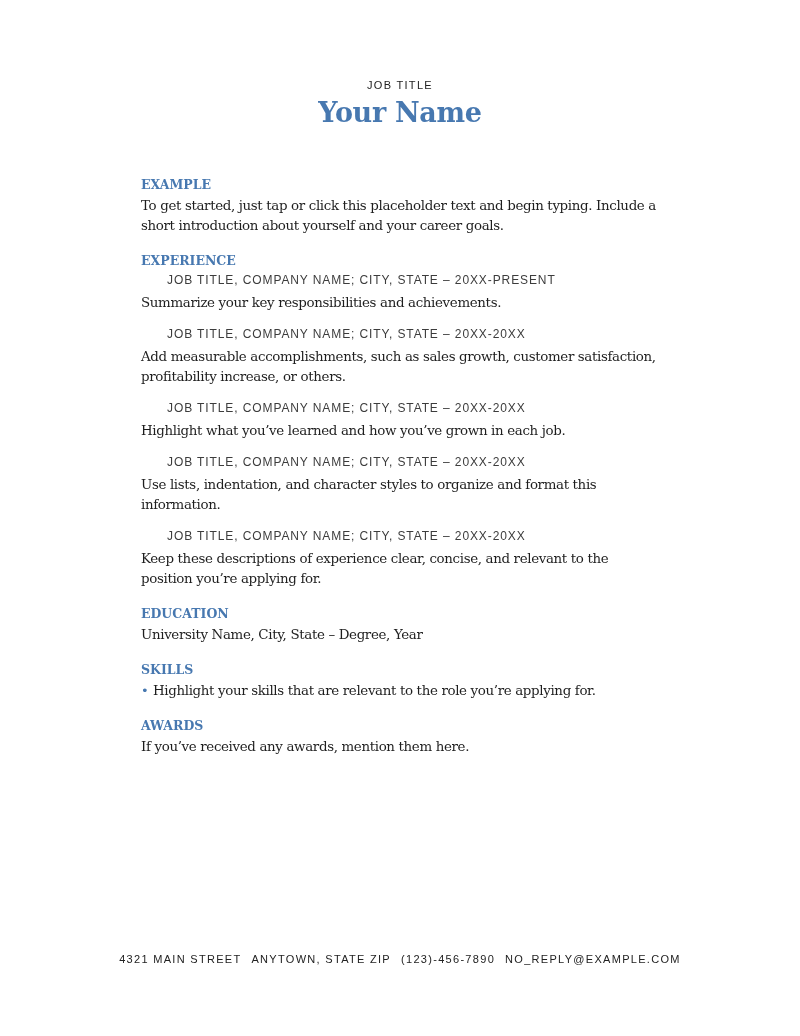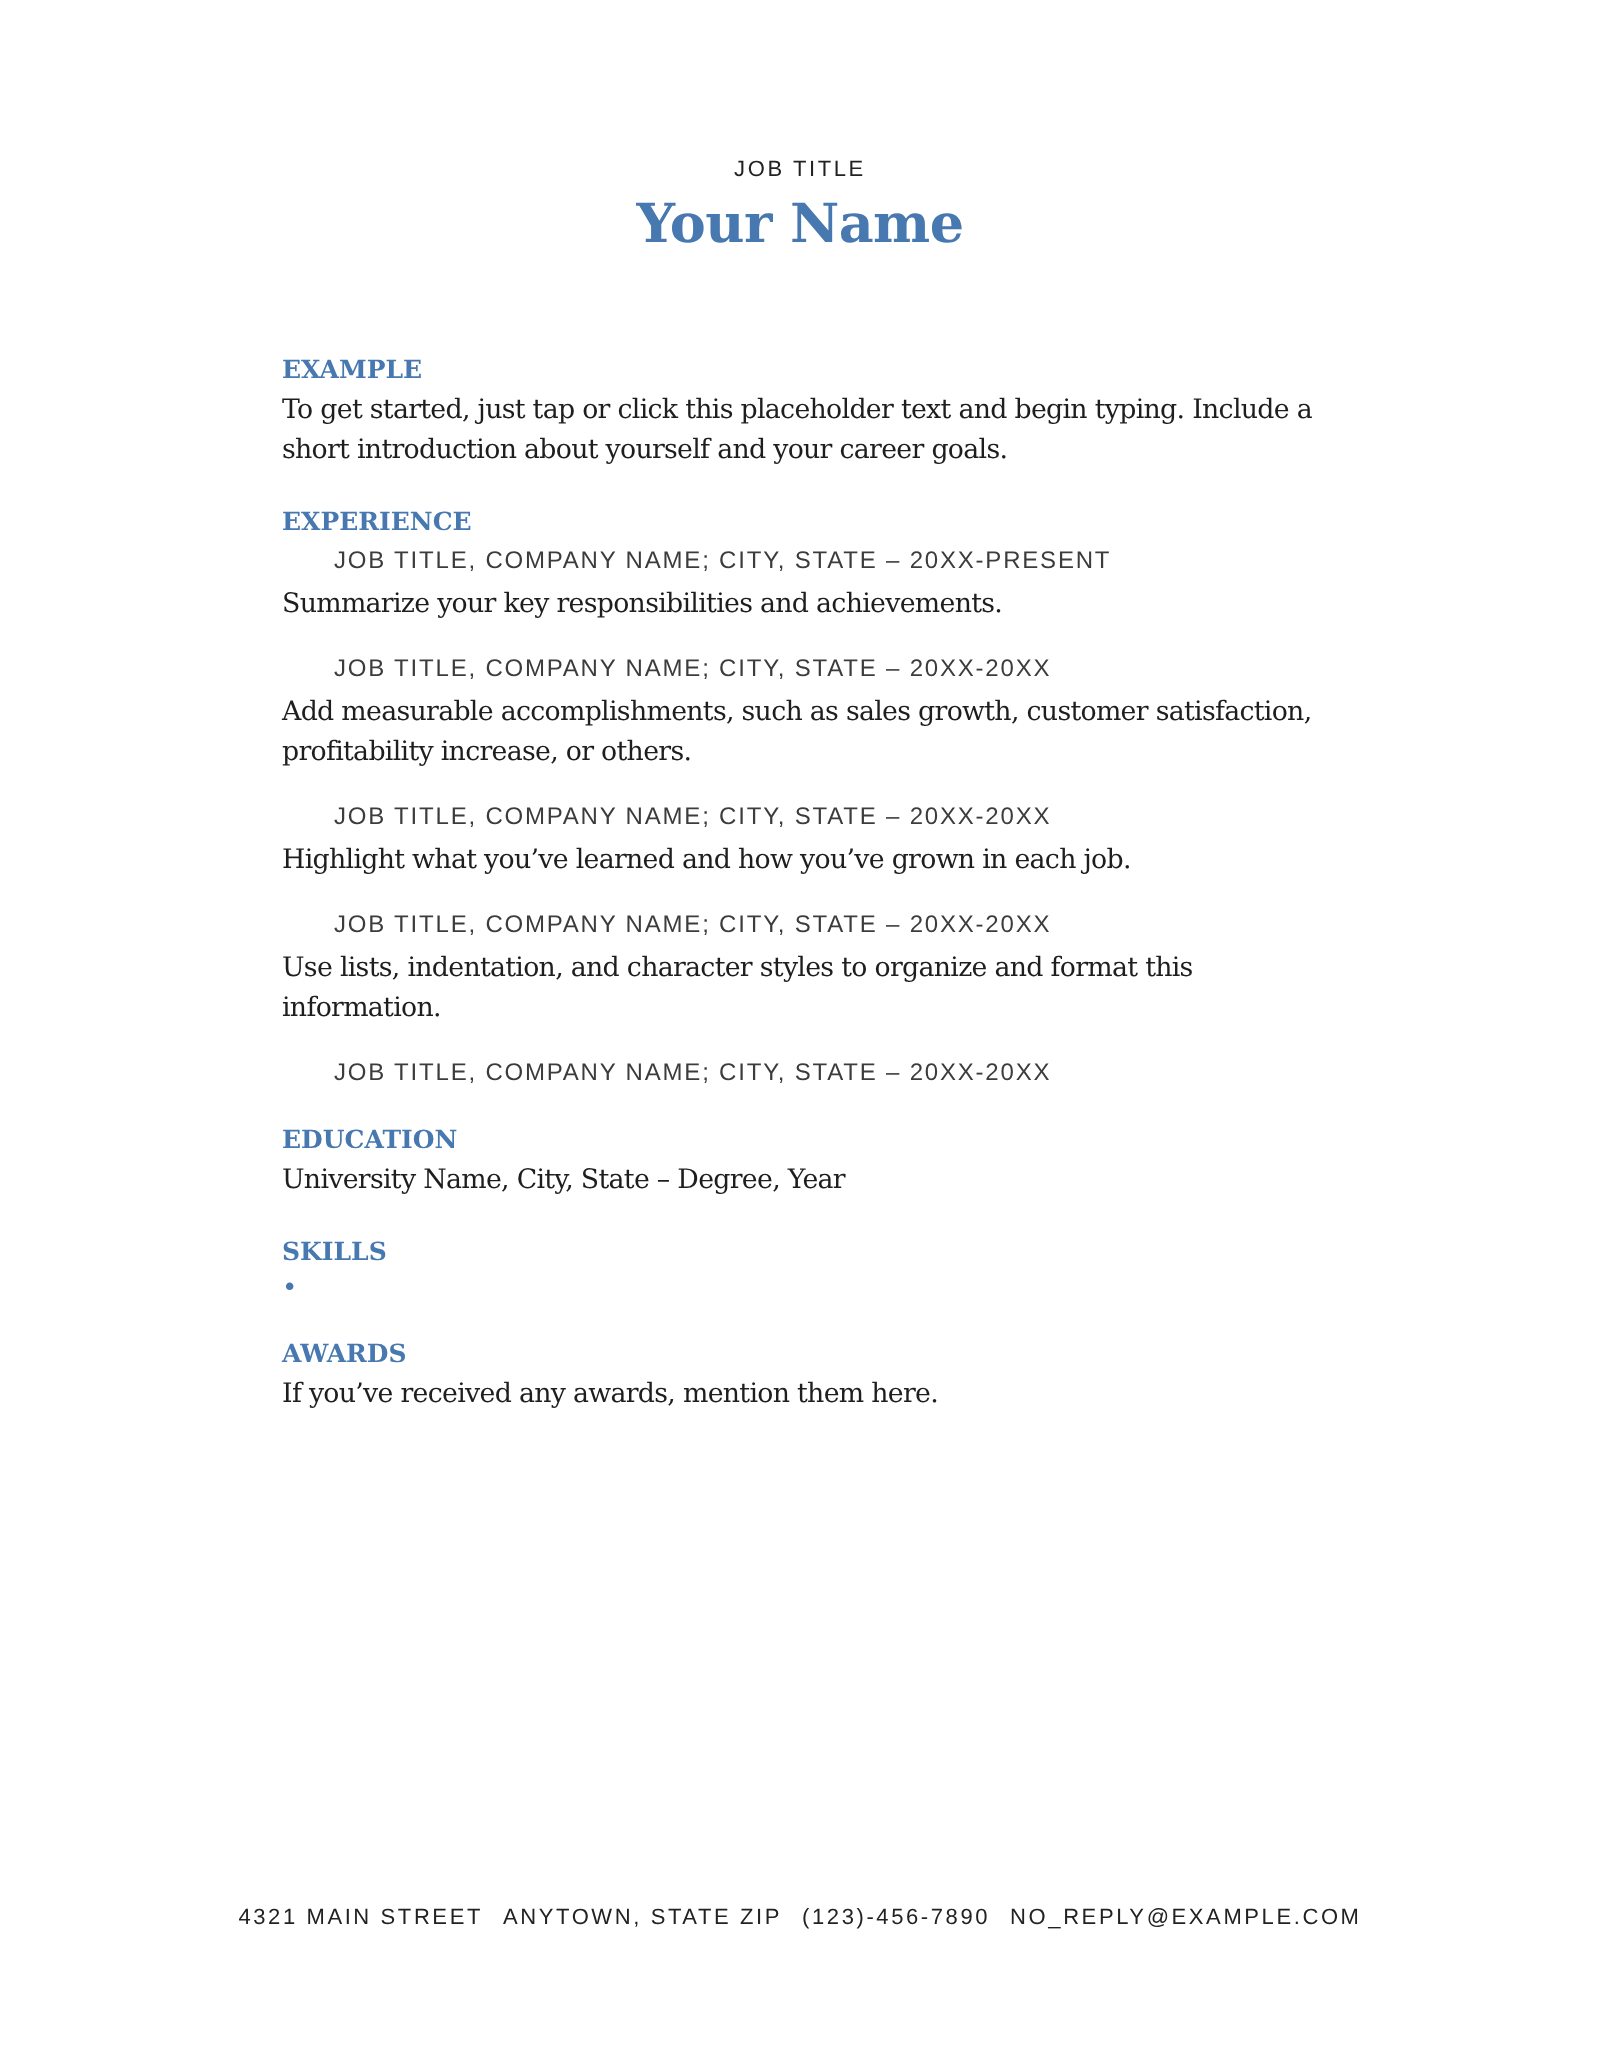--- a/index.html
+++ b/index.html
@@ -67,32 +67,34 @@
       <div class="job">
         <p class="job-line">JOB TITLE, COMPANY NAME; CITY, STATE – 20XX-20XX</p>
         <p class="body-text">Highlight what you’ve learned and how you’ve grown in each job.</p>
       </div>
       <div class="job">
         <p class="job-line">JOB TITLE, COMPANY NAME; CITY, STATE – 20XX-20XX</p>
         <p class="body-text">Use lists, indentation, and character styles to organize and format this information.</p>
       </div>
       <div class="job">
         <p class="job-line">JOB TITLE, COMPANY NAME; CITY, STATE – 20XX-20XX</p>
+        <p class="body-text">Keep these descriptions of experience clear, concise, and relevant to the position you’re applying for.</p>
       </div>
     </div>
 
     <div class="sec" style="margin-top:16px">
       <p class="section-heading">EDUCATION</p>
       <p class="body-text" style="margin-top:2px">University Name, City, State – Degree, Year</p>
     </div>
 
     <div class="sec" style="margin-top:16px">
       <p class="section-heading">SKILLS</p>
       <div class="bullet-row" style="margin-top:2px">
         <span class="bullet">•</span>
+        <span class="body-text">Highlight your skills that are relevant to the role you’re applying for.</span>
       </div>
     </div>
 
     <div class="sec" style="margin-top:16px">
       <p class="section-heading">AWARDS</p>
       <p class="body-text" style="margin-top:2px">If you’ve received any awards, mention them here.</p>
     </div>
   </div>
 
   <div class="footer"><span>4321 MAIN STREET</span><span>ANYTOWN, STATE ZIP</span><span>(123)-456-7890</span><span>NO_REPLY@EXAMPLE.COM</span></div>

